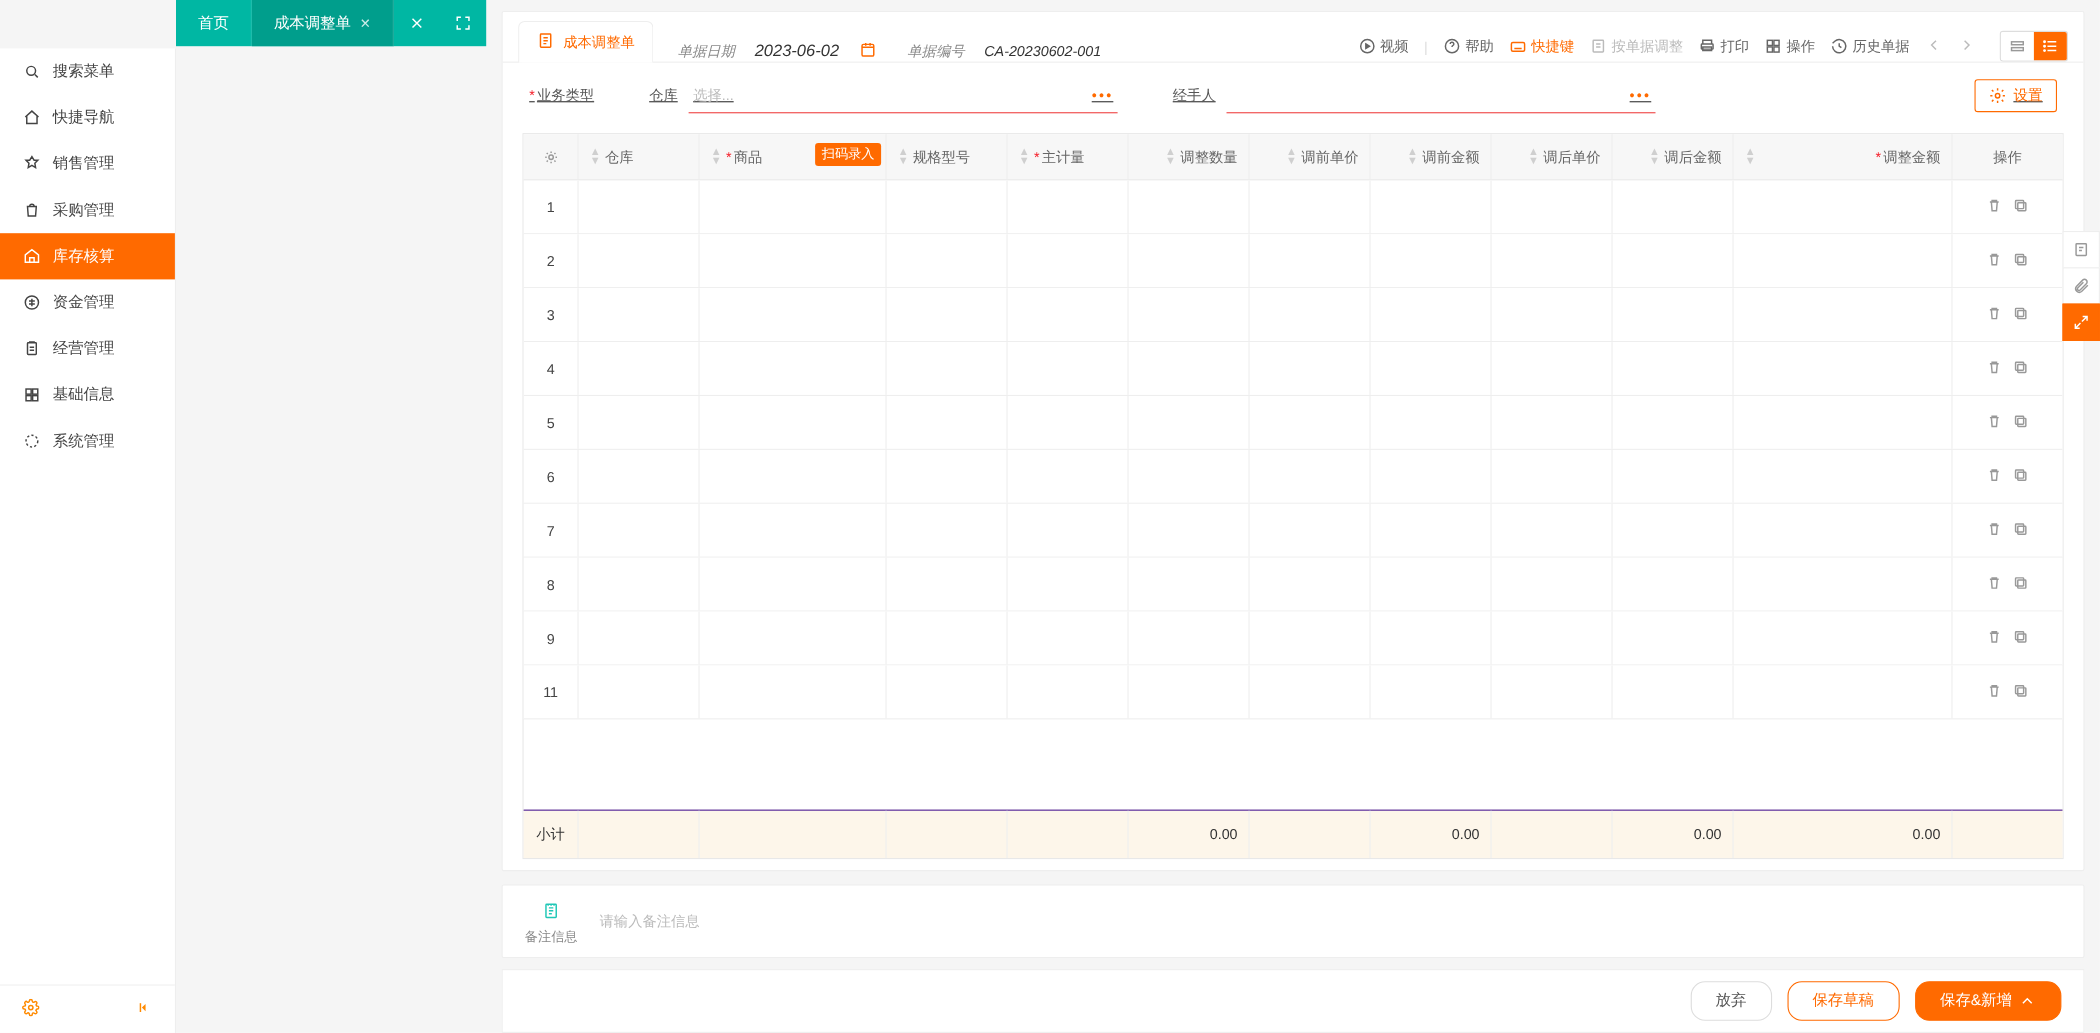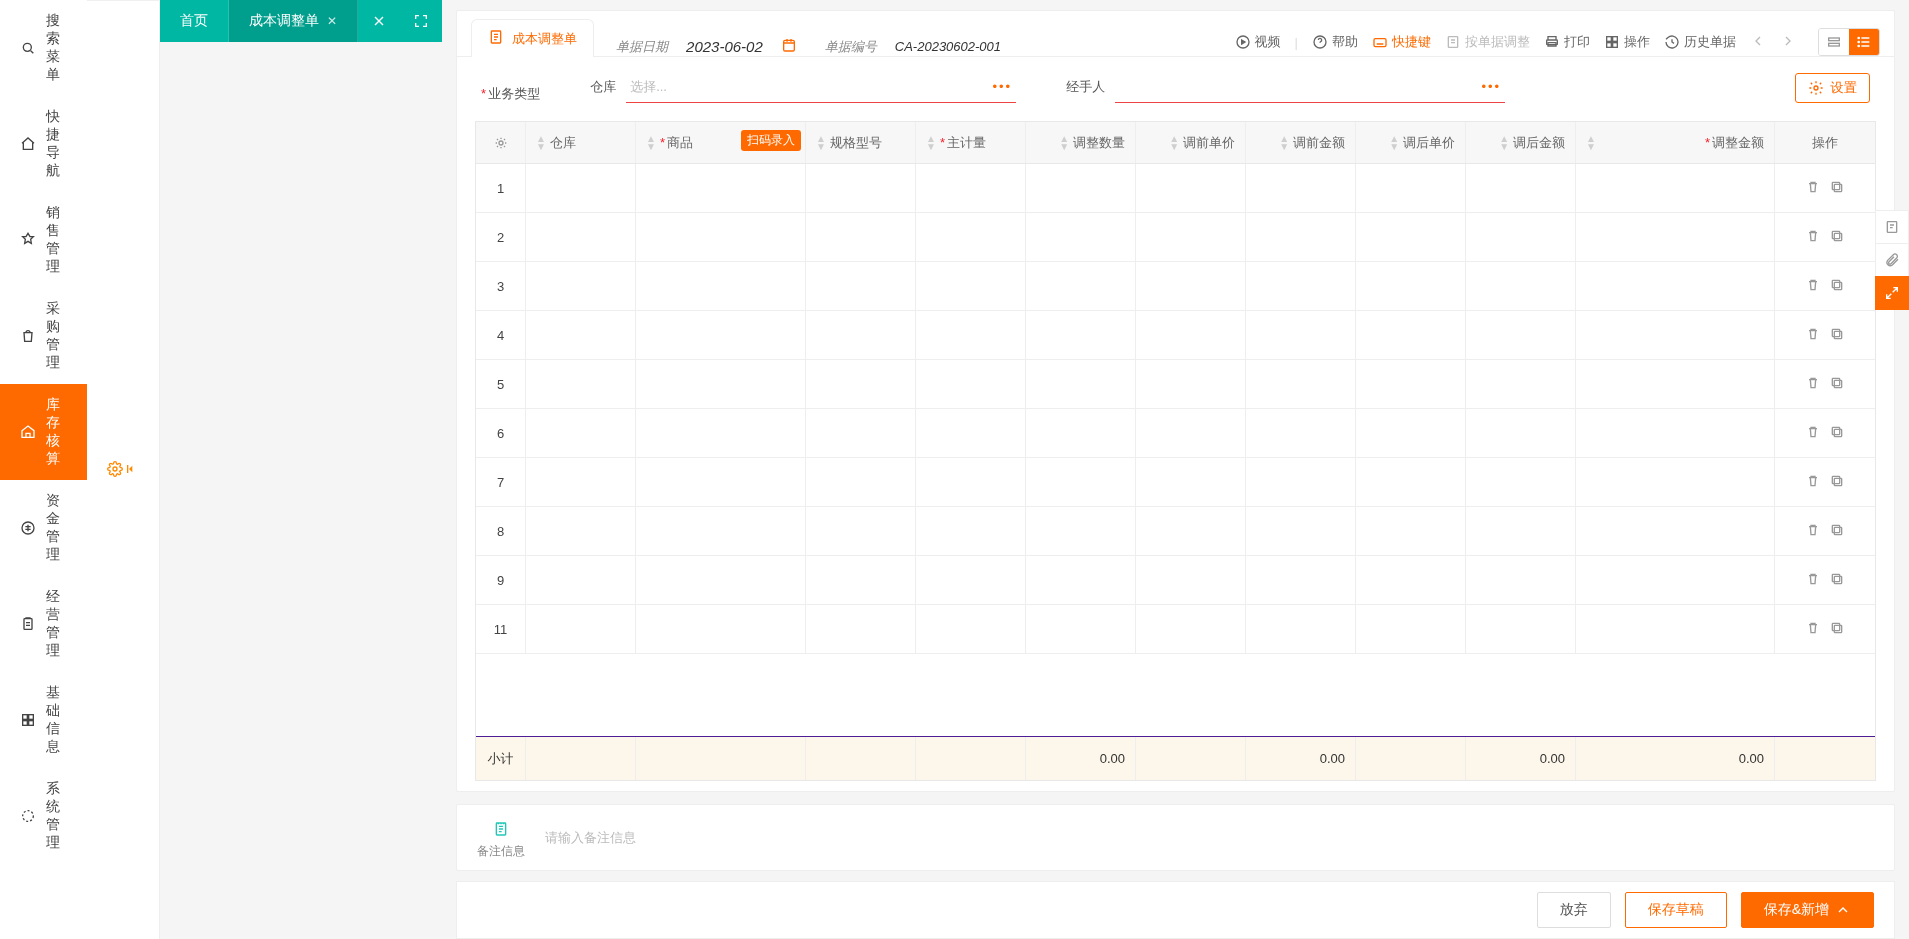--- a/index.html
+++ b/index.html
@@ -8,21 +8,21 @@
     font-size: 13px;
     color: #333;
     background: #f5f5f5;
     overflow: hidden;
     width: 1909px;
     height: 939px;
   }
   .app { display: flex; width: 100%; height: 100%; }
 
   
-  .sidebar { width: 160px; background: #fff; display: flex; flex-direction: row; border-right: 1px solid #eee; }
+  .sidebar { width: 160px; background: #fff; display: flex; flex-direction: column; border-right: 1px solid #eee; margin-top: 44px; }
   .sidebar-top { flex: 1; }
   .side-item {
     display: flex; align-items: center; gap: 10px;
     padding: 12px 20px; cursor: pointer; color: #444;
   }
   .side-item.active { background: #ff6a00; color: #fff; }
   .side-item .icon { width: 18px; height: 18px; display: inline-flex; align-items: center; justify-content: center; }
   .side-item .label { font-size: 14px; }
   .sidebar-bottom {
     display: flex; align-items: center; justify-content: space-between;
@@ -66,21 +66,21 @@
   .doc-actions { margin-left: auto; display: flex; align-items: center; gap: 14px; color: #666; }
   .doc-actions .act { display:inline-flex; align-items:center; gap:4px; cursor:pointer; }
   .doc-actions .act.orange { color: #ff6a00; }
   .doc-actions .act.muted { color: #bbb; }
   .doc-actions .sep { color: #ddd; }
   .view-switch { display: inline-flex; border: 1px solid #ddd; border-radius: 3px; overflow: hidden; margin-left: 8px; }
   .view-switch .vs { width: 30px; height: 26px; display:flex; align-items:center; justify-content:center; cursor:pointer; background:#fff; }
   .view-switch .vs.active { background: #ff6a00; color:#fff; }
 
   
-  .form-row { display: flex; align-items: flex-end; gap: 50px; padding: 14px 24px 18px 24px; }
+  .form-row { display: flex; align-items: center; gap: 50px; padding: 14px 24px 18px 24px; text-decoration: underline; }
   .form-field { display: flex; align-items: center; gap: 10px; }
   .form-field .flabel { color: #555; white-space: nowrap; }
   .form-field .req { color: #f5222d; margin-right: 2px; }
   .dd {
     min-width: 420px; height: 32px; border: none; border-bottom: 1px solid #ff6a00;
     display: flex; align-items: center; justify-content: space-between; padding: 0 4px; color:#333;
   }
   .dd.plain { border-bottom: 1px solid #ef4444; min-width: 390px; }
   .dd .chev { color:#ff6a00; }
   .dd.plain .chev { color:#ff6a00; }
@@ -141,21 +141,21 @@
     font-size:13px;
   }
   .remark-input::placeholder { color:#bbb; }
 
   
   .footer-bar {
     margin-top: 10px; background:#fff; border:1px solid #eee;
     display:flex; align-items:center; justify-content:flex-end; gap:14px;
     padding:10px 20px;
   }
-  .btn { height:36px; padding:0 22px; border-radius:2px; font-size:14px; cursor:pointer; display:inline-flex; align-items:center; gap:6px; }
+  .btn { height:36px; padding:0 22px; border-radius:13px; font-size:14px; cursor:pointer; display:inline-flex; align-items:center; gap:6px; }
   .btn-default { background:#fff; border:1px solid #ddd; color:#555; }
   .btn-outline { background:#fff; border:1px solid #ff6a00; color:#ff6a00; }
   .btn-primary { background:#ff6a00; border:1px solid #ff6a00; color:#fff; }
 
   
   .float-rail {
     position:absolute; right:0; top:210px; display:flex; flex-direction:column;
   }
   .float-rail .fr {
     width:34px; height:34px; background:#fff; border:1px solid #eee;

